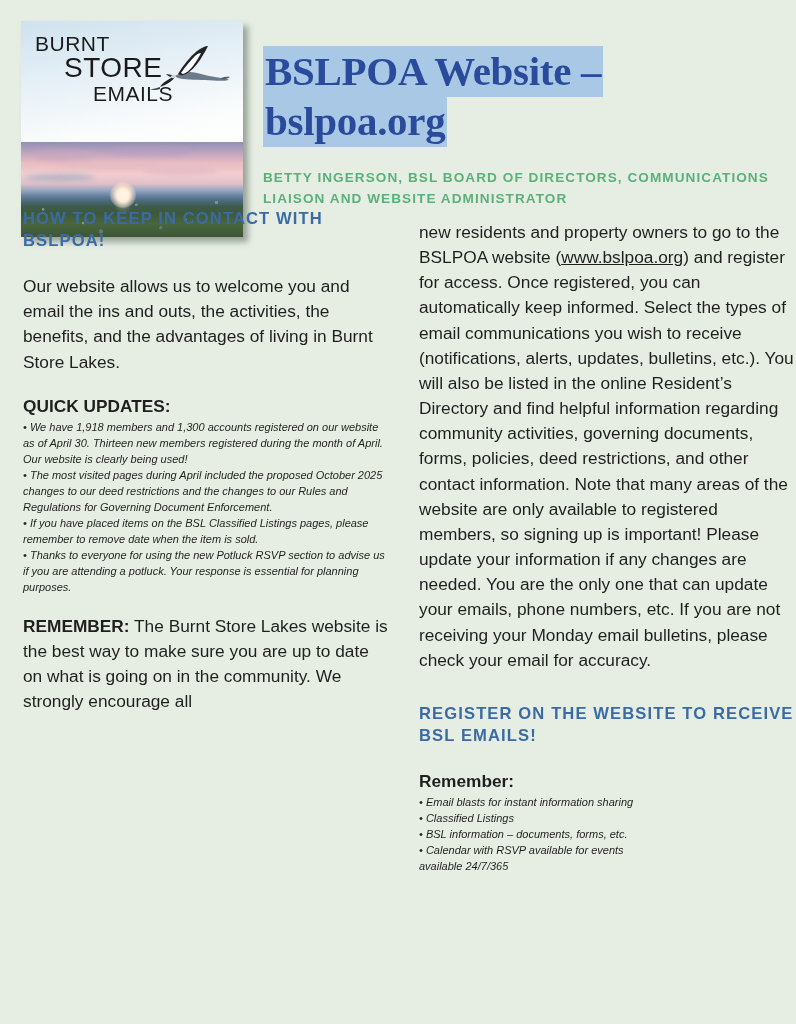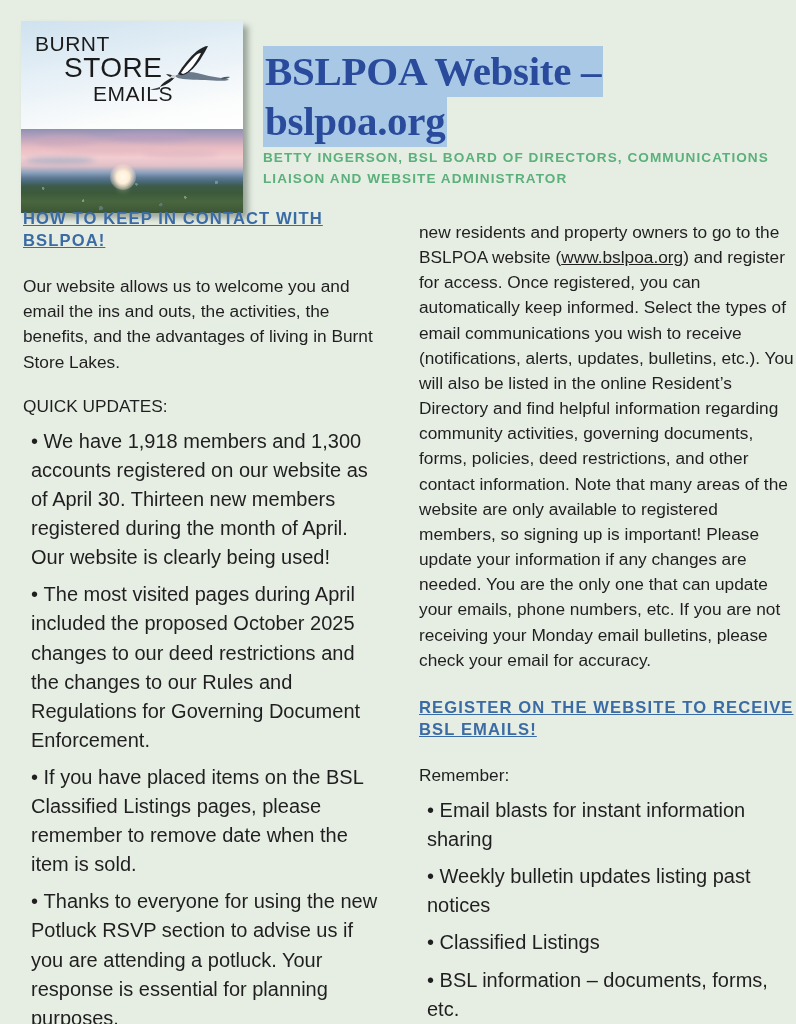--- a/index.html
+++ b/index.html
@@ -24,21 +24,21 @@
   
   .header {
     position: relative;
     height: 196px;
   }
   .logo-wrap {
     position: absolute;
     left: 21px;
     top: 21px;
     width: 222px;
-    height: 192px;
+    height: 216px;
     box-shadow: 5px 5px 6px rgba(60,70,60,0.45);
     overflow: hidden;
     background: #fff;
   }
   .logo-sky {
     position: absolute;
     left: 0; top: 0;
     width: 100%;
     height: 56%;
     background: linear-gradient(170deg, #cfe2ef 0%, #e8f1f7 45%, #fbfcfc 80%, #ffffff 100%);
@@ -144,21 +144,21 @@
     margin: 0;
     letter-spacing: -0.3px;
   }
   .doc-title .hl {
     background: #a8c8e6;
     -webkit-box-decoration-break: clone;
     box-decoration-break: clone;
     padding: 2px 2px 3px 2px;
   }
   .byline {
-    margin-top: 2px;
+    margin-top: 22px;
     color: #5bb07b;
     font-family: "Liberation Sans", sans-serif;
     font-weight: 700;
     font-size: 13.6px;
     letter-spacing: 1.05px;
     line-height: 1.52;
     text-transform: uppercase;
   }
 
   
@@ -181,46 +181,46 @@
 
   h2.sect {
     color: #3b6ba5;
     font-family: "Liberation Sans", sans-serif;
     font-weight: 700;
     font-size: 16.6px;
     letter-spacing: 1.1px;
     line-height: 1.33;
     margin: 0 0 22px 0;
     text-transform: uppercase;
-    text-decoration: underline;
-  }
-  h2.sect.spaced-top { margin-top: 24px; }
+  }
+  h2.sect.spaced-top { margin-top: 30px; }
 
   p.body {
     font-family: "Liberation Sans", sans-serif;
     font-size: 17.3px;
     line-height: 1.455;
     color: #201f1f;
     margin: 12px 0 19px 0;
   }
   p.body.tight { margin-bottom: 0; }
-  .lead-in { font-weight: 400; }
+  .lead-in { font-weight: 700; }
 
   ul.bullets {
     list-style: none;
     margin: 0 0 0 0;
     padding: 0;
   }
   ul.bullets li {
     font-family: "Liberation Sans", sans-serif;
-    font-size: 20px;
+    font-size: 11px;
     line-height: 1.455;
     color: #201f1f;
-    margin: 8px;
+    margin: 0;
     text-indent: 0;
+    font-style: italic;
   }
   ul.bullets li::before {
     content: "\2022\00a0";
   }
   ul.bullets li.nobullet::before { content: ""; }
 
   a.weblink {
     color: inherit;
     text-decoration: underline;
   }
@@ -279,33 +279,33 @@
 
       <p class="body tight"><span class="lead-in">QUICK UPDATES:</span></p>
 
       <ul class="bullets">
         <li>We have 1,918 members and 1,300 accounts registered on our website as of April 30. Thirteen new members registered during the month of April. Our website is clearly being used!</li>
         <li>The most visited pages during April included the proposed October 2025 changes to our deed restrictions and the changes to our Rules and Regulations for Governing Document Enforcement.</li>
         <li>If you have placed items on the BSL Classified Listings pages, please remember to remove date when the item is sold.</li>
         <li>Thanks to everyone for using the new Potluck RSVP section to advise us if you are attending a potluck. Your response is essential for planning purposes.</li>
       </ul>
 
+      <p class="body" style="margin-top:19px;"><span class="lead-in">REMEMBER:</span><span> The Burnt Store Lakes website is the best way to make sure you are up to date on what is going on in the community. We strongly encourage all</span></p>
     </div>
 
     <div class="col right">
 
       <p class="body"><span>new residents and property owners to go to the BSLPOA website (</span><a class="weblink" href="#">www.bslpoa.org</a><span>) and register for access. Once registered, you can automatically keep informed. Select the types of email communications you wish to receive (notifications, alerts, updates, bulletins, etc.). You will also be listed in the online Resident’s Directory and find helpful information regarding community activities, governing documents, forms, policies, deed restrictions, and other contact information. Note that many areas of the website are only available to registered members, so signing up is important! Please update your information if any changes are needed. You are the only one that can update your emails, phone numbers, etc. If you are not receiving your Monday email bulletins, please check your email for accuracy.</span></p>
 
       <h2 class="sect spaced-top">REGISTER ON THE WEBSITE TO RECEIVE BSL EMAILS!</h2>
 
       <p class="body tight"><span class="lead-in">Remember:</span></p>
 
       <ul class="bullets">
         <li>Email blasts for instant information sharing</li>
-        <li>Weekly bulletin updates listing past notices</li>
         <li>Classified Listings</li>
         <li>BSL information – documents, forms, etc.</li>
         <li>Calendar with RSVP available for events</li>
         <li class="nobullet">available 24/7/365</li>
       </ul>
     </div>
   </div>
 </div>
 
 </body></html>

